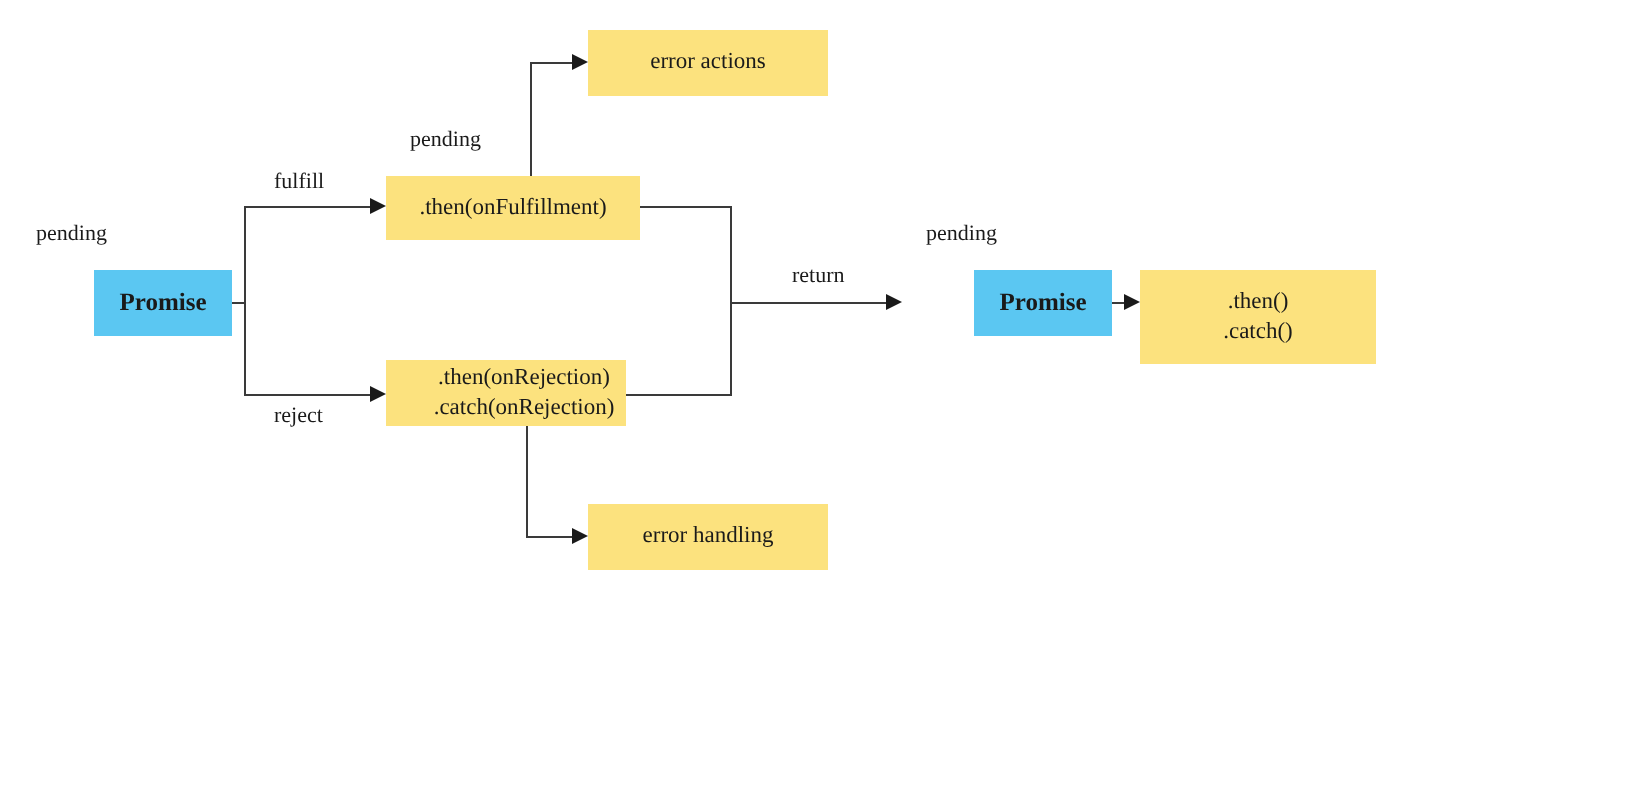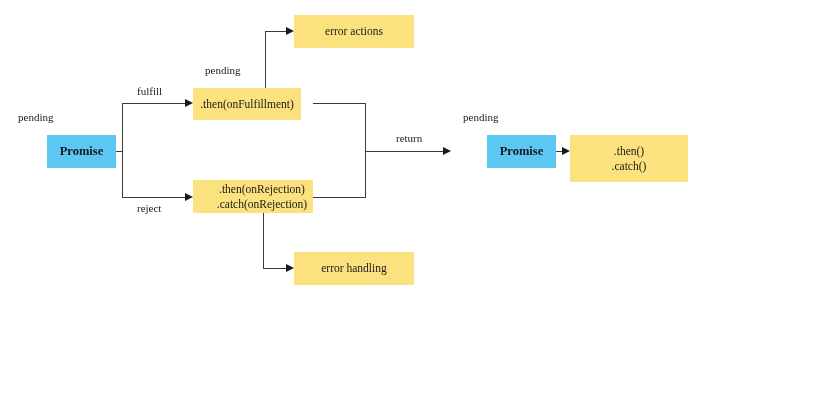--- a/index.html
+++ b/index.html
@@ -101,21 +101,21 @@
   <div class="line v" style="left:365px; top:103px; height:95px;"></div>
 
   <div class="line h" style="left:365px; top:151px; width:79px;"></div>
   <div class="arrow right" style="left:443px; top:147px;"></div>
 
   <div class="line h" style="left:520px; top:151px; width:43px;"></div>
   <div class="arrow right" style="left:562px; top:147px;"></div>
 
   <div class="node blue" style="left:11px; top:135px; width:69px; height:33px;">Promise</div>
 
-  <div class="node yellow" style="left:193px; top:88px; width:108px; height:32px;">.then(onFulfillment)</div>
+  <div class="node yellow" style="left:193px; top:88px; width:127px; height:32px;">.then(onFulfillment)</div>
 
   <div class="node yellow" style="left:294px; top:15px; width:120px; height:33px;">error actions</div>
 
   <div class="node yellow" style="left:193px; top:180px; width:120px; height:33px;padding-left:18px;">.then(onRejection)
 .catch(onRejection)</div>
 
   <div class="node yellow" style="left:294px; top:252px; width:120px; height:33px;">error handling</div>
 
   <div class="node blue" style="left:451px; top:135px; width:69px; height:33px;">Promise</div>
 

